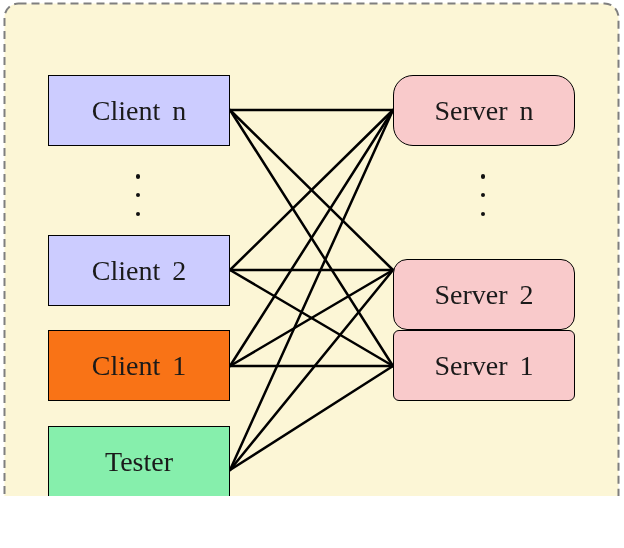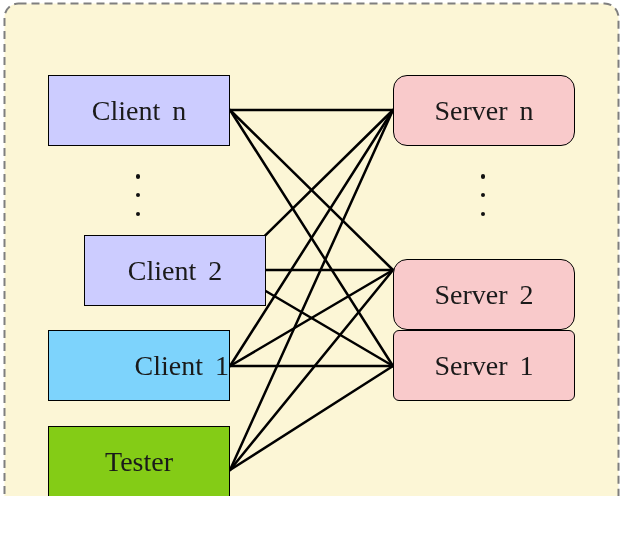--- a/index.html
+++ b/index.html
@@ -35,21 +35,21 @@
     word-spacing: 5px;
     z-index: 2;
   }
   .node.rounded { border-radius: 14px; }
 
   
   #node-client-n { left: 48px;  top: 75px;  }
   #node-client-2 { left: 48px;  top: 235px; }
   #node-client-1 { left: 48px;  top: 330px; }
   #node-tester   { left: 48px;  top: 426px; }
-  #node-server-n { left: 393px; top: 75px;  }
+  #node-server-n { left: 393px; top: 75px; border-radius: 20px;  }
   #node-server-2 { left: 393px; top: 235px; }
   #node-server-1 { left: 393px; top: 330px; }
 
   .v-ellipsis {
     position: absolute;
     top: 174px;
     width: 10px;
     height: 42px;
     display: flex;
     flex-direction: column;
@@ -85,27 +85,27 @@
         <line x1="230" y1="366" x2="393" y2="366" stroke="#000000" stroke-width="2.5" stroke-linecap="round"></line>
         <line x1="230" y1="470" x2="393" y2="110" stroke="#000000" stroke-width="2.5" stroke-linecap="round"></line>
         <line x1="230" y1="470" x2="393" y2="270" stroke="#000000" stroke-width="2.5" stroke-linecap="round"></line>
         <line x1="230" y1="470" x2="393" y2="366" stroke="#000000" stroke-width="2.5" stroke-linecap="round"></line>
       </g>
   </svg>
 
   <div class="node" id="node-client-n" style="background-color: rgb(204, 204, 255);">
     <span>Client n</span>
   </div>
-  <div class="node" id="node-client-2" style="background-color: rgb(204, 204, 255); margin-left: 36px;">
+  <div class="node" id="node-client-2" style="background-color: rgb(204, 204, 255);">
     <span>Client 2</span>
   </div>
-  <div class="node" id="node-client-1" style="background-color: #7dd3fc; justify-content: flex-end;">
+  <div class="node" id="node-client-1" style="background-color: #f97316;">
     <span>Client 1</span>
   </div>
-  <div class="node" id="node-tester" style="background-color: #84cc16;">
+  <div class="node" id="node-tester" style="background-color: #86efac;">
     <span>Tester</span>
   </div>
 
   <div class="node rounded" id="node-server-n" style="background-color: rgb(249, 202, 203);">
     <span>Server n</span>
   </div>
   <div class="node rounded" id="node-server-2" style="background-color: rgb(249, 202, 203); margin-top: 24px;">
     <span>Server 2</span>
   </div>
   <div class="node rounded" id="node-server-1" style="background-color: rgb(249, 202, 203); border-radius: 6px;">

